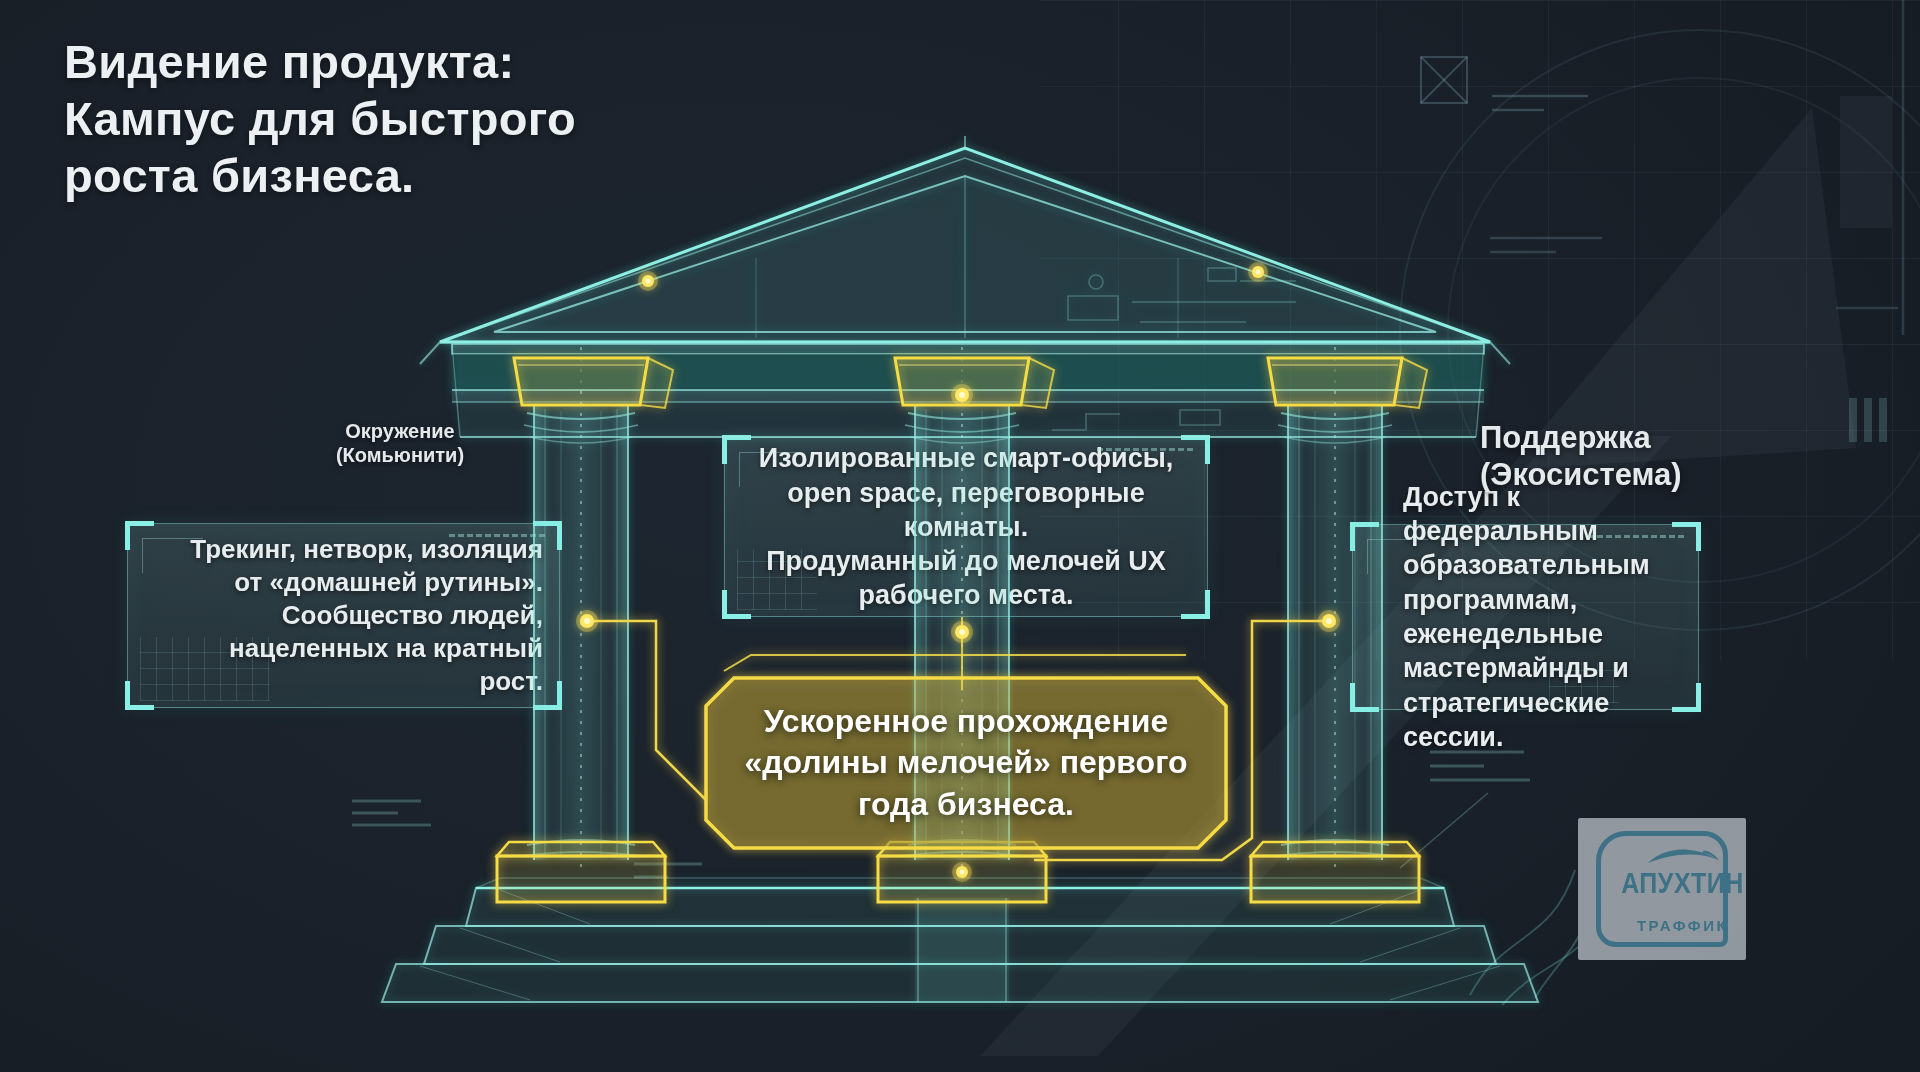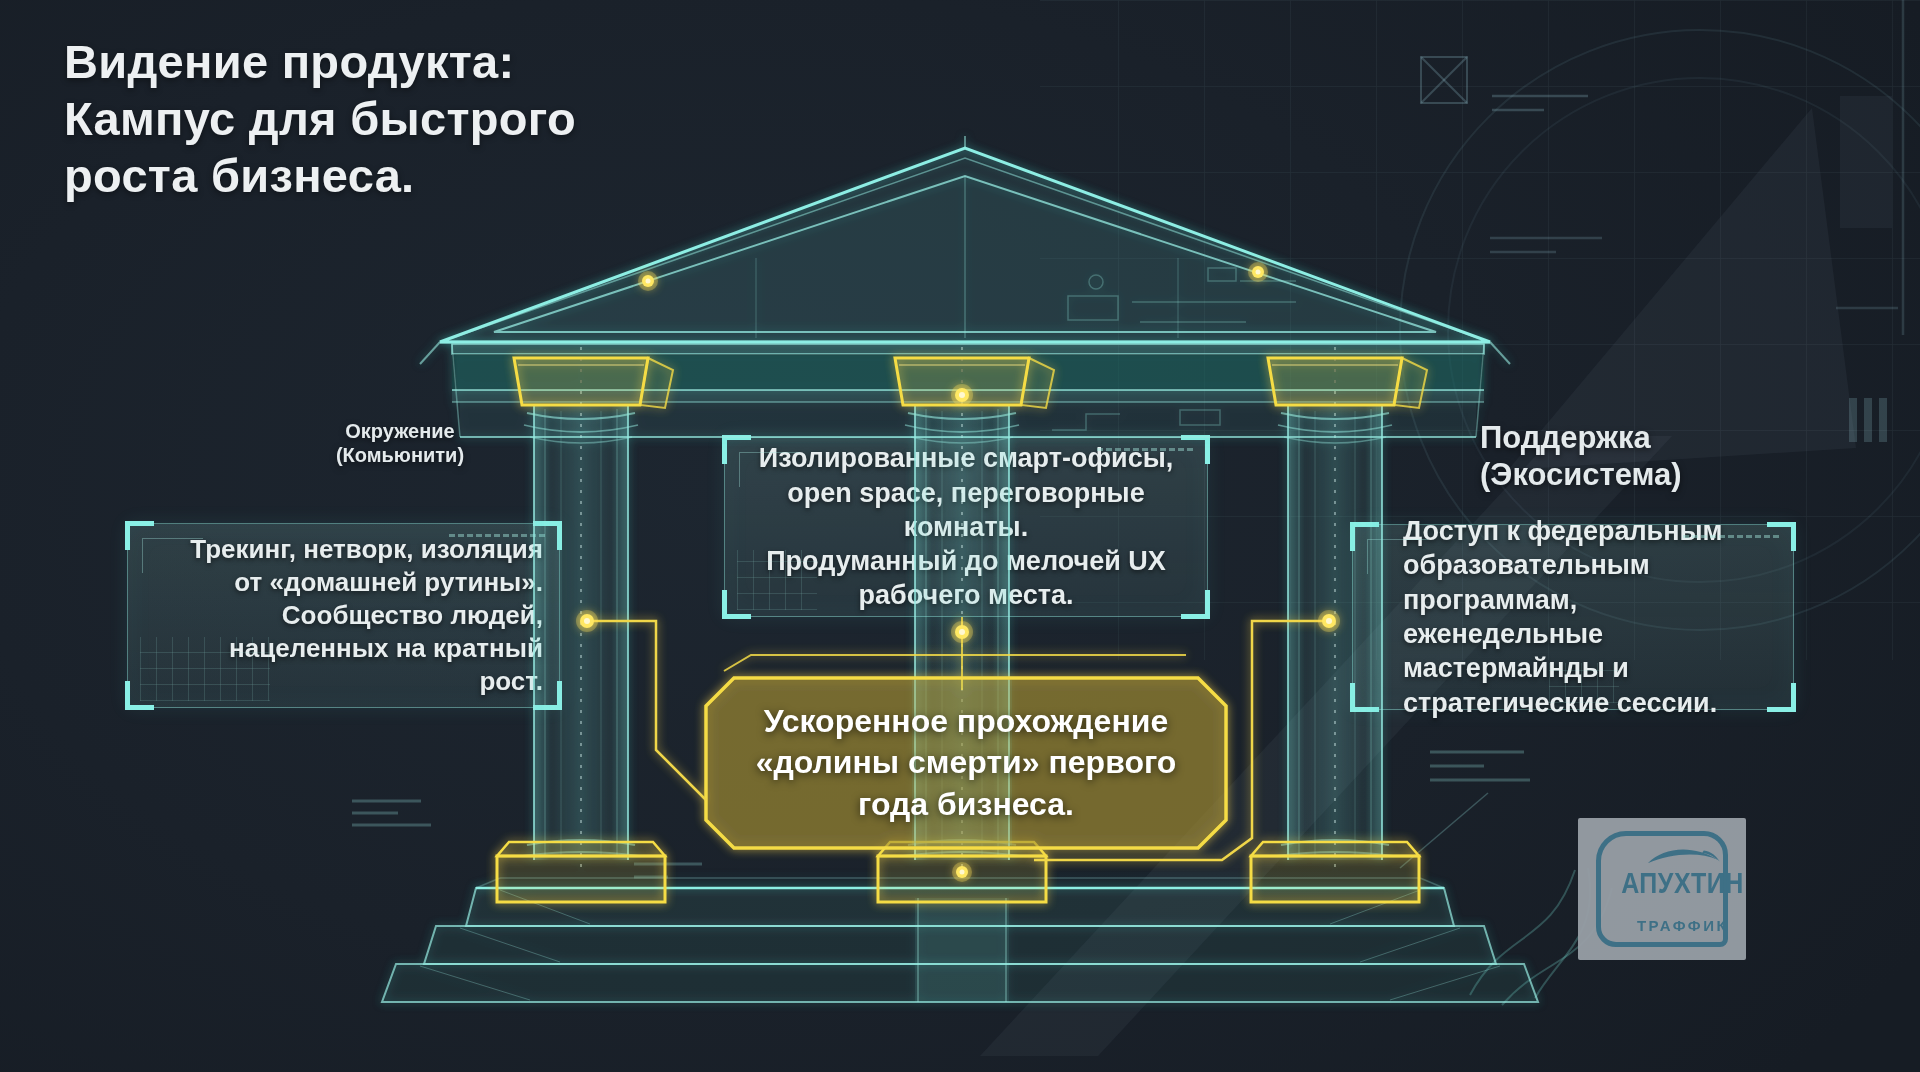--- a/index.html
+++ b/index.html
@@ -31,21 +31,21 @@
   .card{
     position:absolute;z-index:1;box-sizing:border-box;display:flex;align-items:center;
     background:linear-gradient(180deg, rgba(145,205,198,.17) 0%, rgba(120,185,180,.11) 100%);
     border:1.5px solid rgba(135,220,210,.45);
     box-shadow:0 0 18px rgba(90,220,210,.10), inset 0 0 30px rgba(90,220,210,.05);
     color:#e7edee;font-weight:700;font-size:27px;line-height:1.27;
     text-shadow:0 2px 5px rgba(0,0,0,.55);
   }
   #card-community{left:127px;top:523px;width:433px;height:185px;justify-content:flex-end;text-align:right;padding:10px 16px 10px 24px;font-size:26px;}
   #card-infrastructure{left:724px;top:437px;width:484px;height:180px;justify-content:center;text-align:center;padding:8px 14px;}
-  #card-ecosystem{left:1352px;top:524px;width:442px;height:186px;justify-content:flex-start;text-align:left;padding:8px 14px 8px 50px;}
+  #card-ecosystem{left:1352px;top:524px;width:347px;height:186px;justify-content:flex-start;text-align:left;padding:8px 14px 8px 50px;}
   .br{position:absolute;width:24px;height:24px;z-index:2;}
   .br.tl{left:-3px;top:-3px;border-left:5px solid #8af0e6;border-top:5px solid #8af0e6;}
   .br.tr{right:-3px;top:-3px;border-right:5px solid #8af0e6;border-top:5px solid #8af0e6;}
   .br.bl{left:-3px;bottom:-3px;border-left:5px solid #8af0e6;border-bottom:5px solid #8af0e6;}
   .br.brr{right:-3px;bottom:-3px;border-right:5px solid #8af0e6;border-bottom:5px solid #8af0e6;}
   .inL{position:absolute;left:14px;top:14px;width:60px;height:34px;border-left:1.5px solid rgba(170,235,225,.35);border-top:1.5px solid rgba(170,235,225,.35);}
   .ticks{position:absolute;top:10px;right:14px;width:96px;border-top:3px dashed rgba(165,230,220,.45);}
   .minigrid{
     position:absolute;left:12px;bottom:6px;width:130px;height:64px;opacity:.55;
     background-image:
@@ -375,21 +375,21 @@
         </g>
       <g>
           <circle cx="1329" cy="621" r="11" fill="rgba(255,225,90,0.30)"></circle>
           <circle cx="1329" cy="621" r="7" fill="#ffe863"></circle>
           <circle cx="1329" cy="621" r="3" fill="#fff8d0"></circle>
         </g>
     </g>
   </svg>
 
   <div id="outcome-text" class="pre">Ускоренное прохождение
-«долины смерти» первого
+«долины мелочей» первого
 года бизнеса.</div>
 
   <div id="watermark">
     <div id="wm-frame">
       <svg width="86" height="24" viewBox="0 0 100 30">
         <path d="M6,24 C26,4 62,0 94,20 C70,9 34,12 6,24 Z" fill="#3e7086"></path>
         <path d="M76,8 C85,9 92,15 96,22 C88,15 81,12 74,11 Z" fill="#3e7086"></path>
       </svg>
       <div class="wm-t1">АПУХТИН</div>
       <div class="wm-t2">ТРАФФИК</div>

